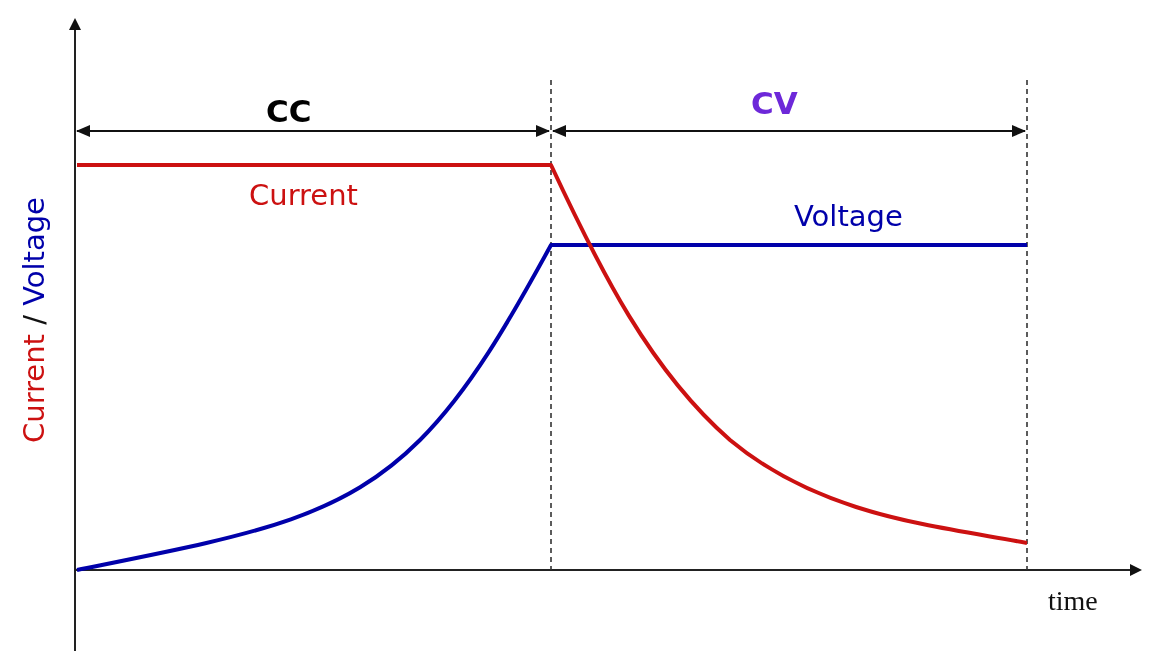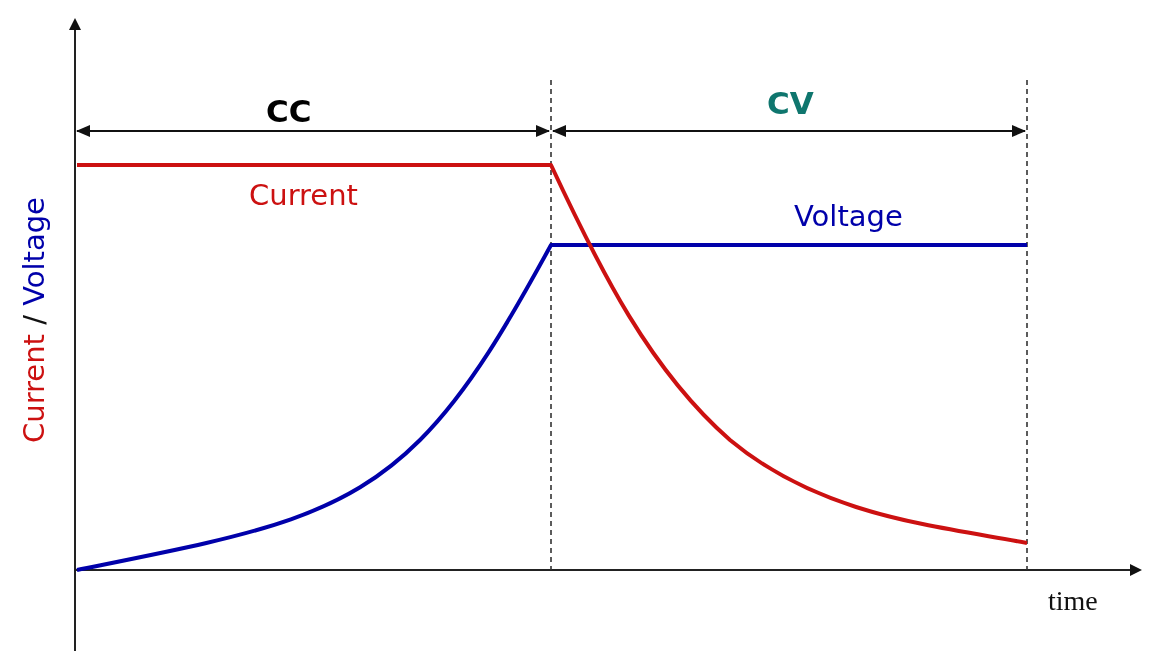--- a/index.html
+++ b/index.html
@@ -35,20 +35,20 @@
 
   <line x1="77" y1="131" x2="549" y2="131" stroke="#111111" stroke-width="1.8" marker-start="url(#arrowSpanStart)" marker-end="url(#arrowSpanEnd)"></line>
   <line x1="553" y1="131" x2="1025" y2="131" stroke="#111111" stroke-width="1.8" marker-start="url(#arrowSpanStart)" marker-end="url(#arrowSpanEnd)"></line>
 
   <path d="M77,570 C 250,535 340,520 420,440 C 470,390 510,320 551,245 L 1027,245" fill="none" stroke="#0000aa" stroke-width="4" stroke-linejoin="round"></path>
 
   <path d="M77,165 L 551,165 C 600,270 650,370 730,440 C 820,515 930,525 1027,543" fill="none" stroke="#cc1111" stroke-width="4" stroke-linejoin="round"></path>
 </svg>
 
 <div class="lbl phase" style="left:266px; top:88px; color:#000000;margin-top:8px;">CC</div>
-<div class="lbl phase" style="left:767px; top:88px; color:#0f766e;">CV</div>
+<div class="lbl phase" style="left:751px; top:88px; color:#6d28d9;">CV</div>
 <div class="lbl series-lbl" style="left:249px; top:181px; color:#cc1111;">Current</div>
 <div class="lbl series-lbl" style="left:794px; top:202px; color:#0000aa;">Voltage</div>
 <div class="lbl xlabel" style="left:1048px; top:587px;">time</div>
 
 <div class="ylabel">
   <span style="color:#cc1111;">Current</span><span style="color:#111111; white-space:pre;"> / </span><span style="color:#0000aa;">Voltage</span>
 </div>
 
 </body></html>

